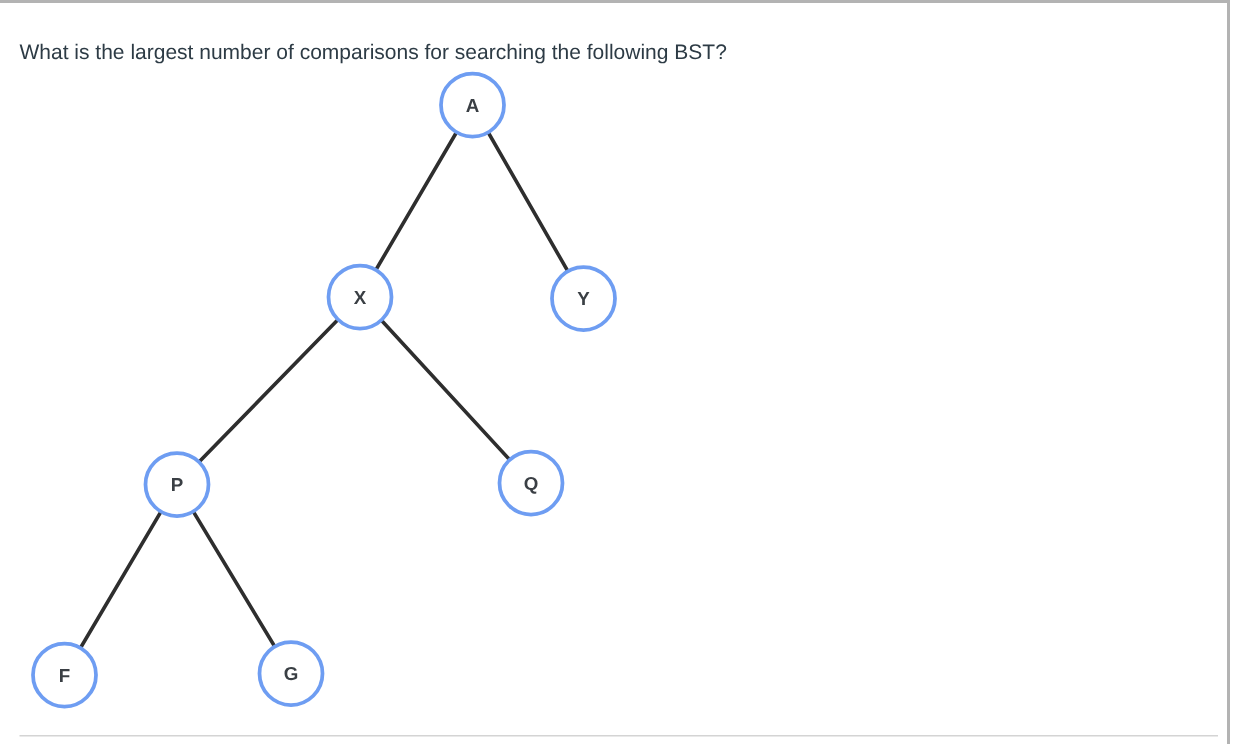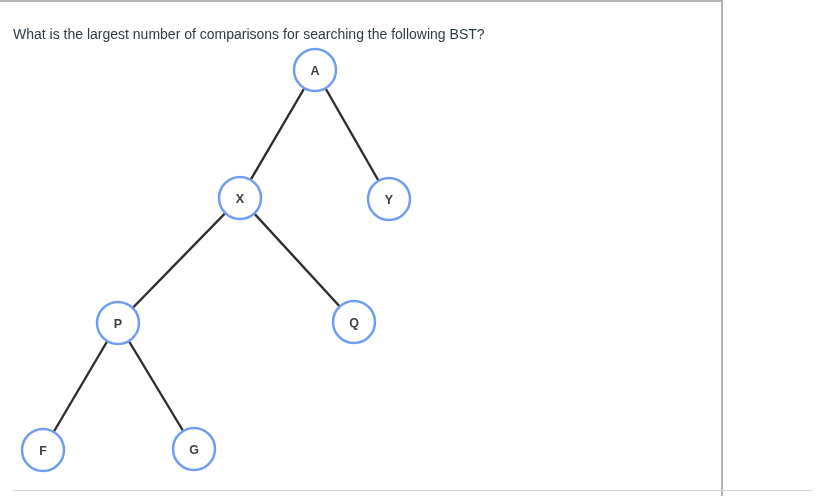--- a/index.html
+++ b/index.html
@@ -11,21 +11,21 @@
     width: 822px;
     height: 496px;
     position: relative;
     font-family: "Liberation Sans", sans-serif;
     overflow: hidden;
   }
   .panel {
     position: absolute;
     left: 0;
     top: 0;
-    width: 723px;
+    width: 820px;
     height: 496px;
     box-sizing: border-box;
     border-top: 2px solid #b3b3b3;
     border-right: 2px solid #b3b3b3;
     background: #ffffff;
   }
   .question {
     position: absolute;
     left: 13px;
     top: 23px;

